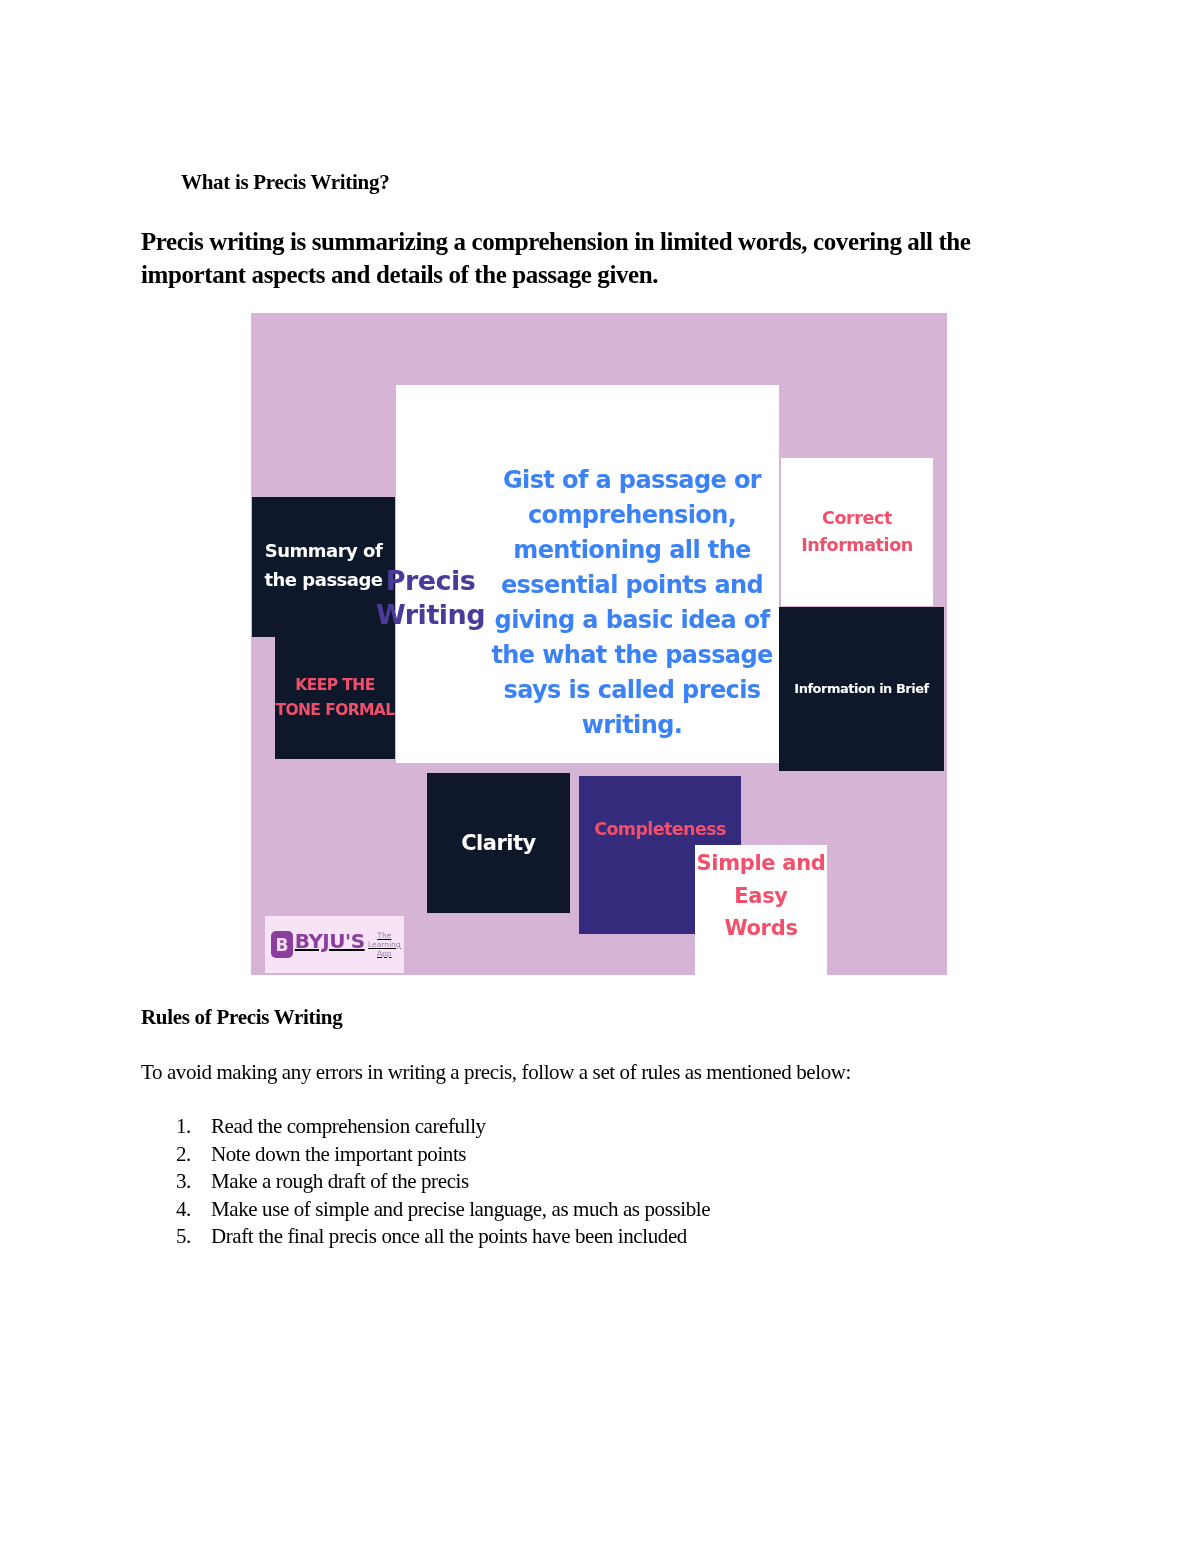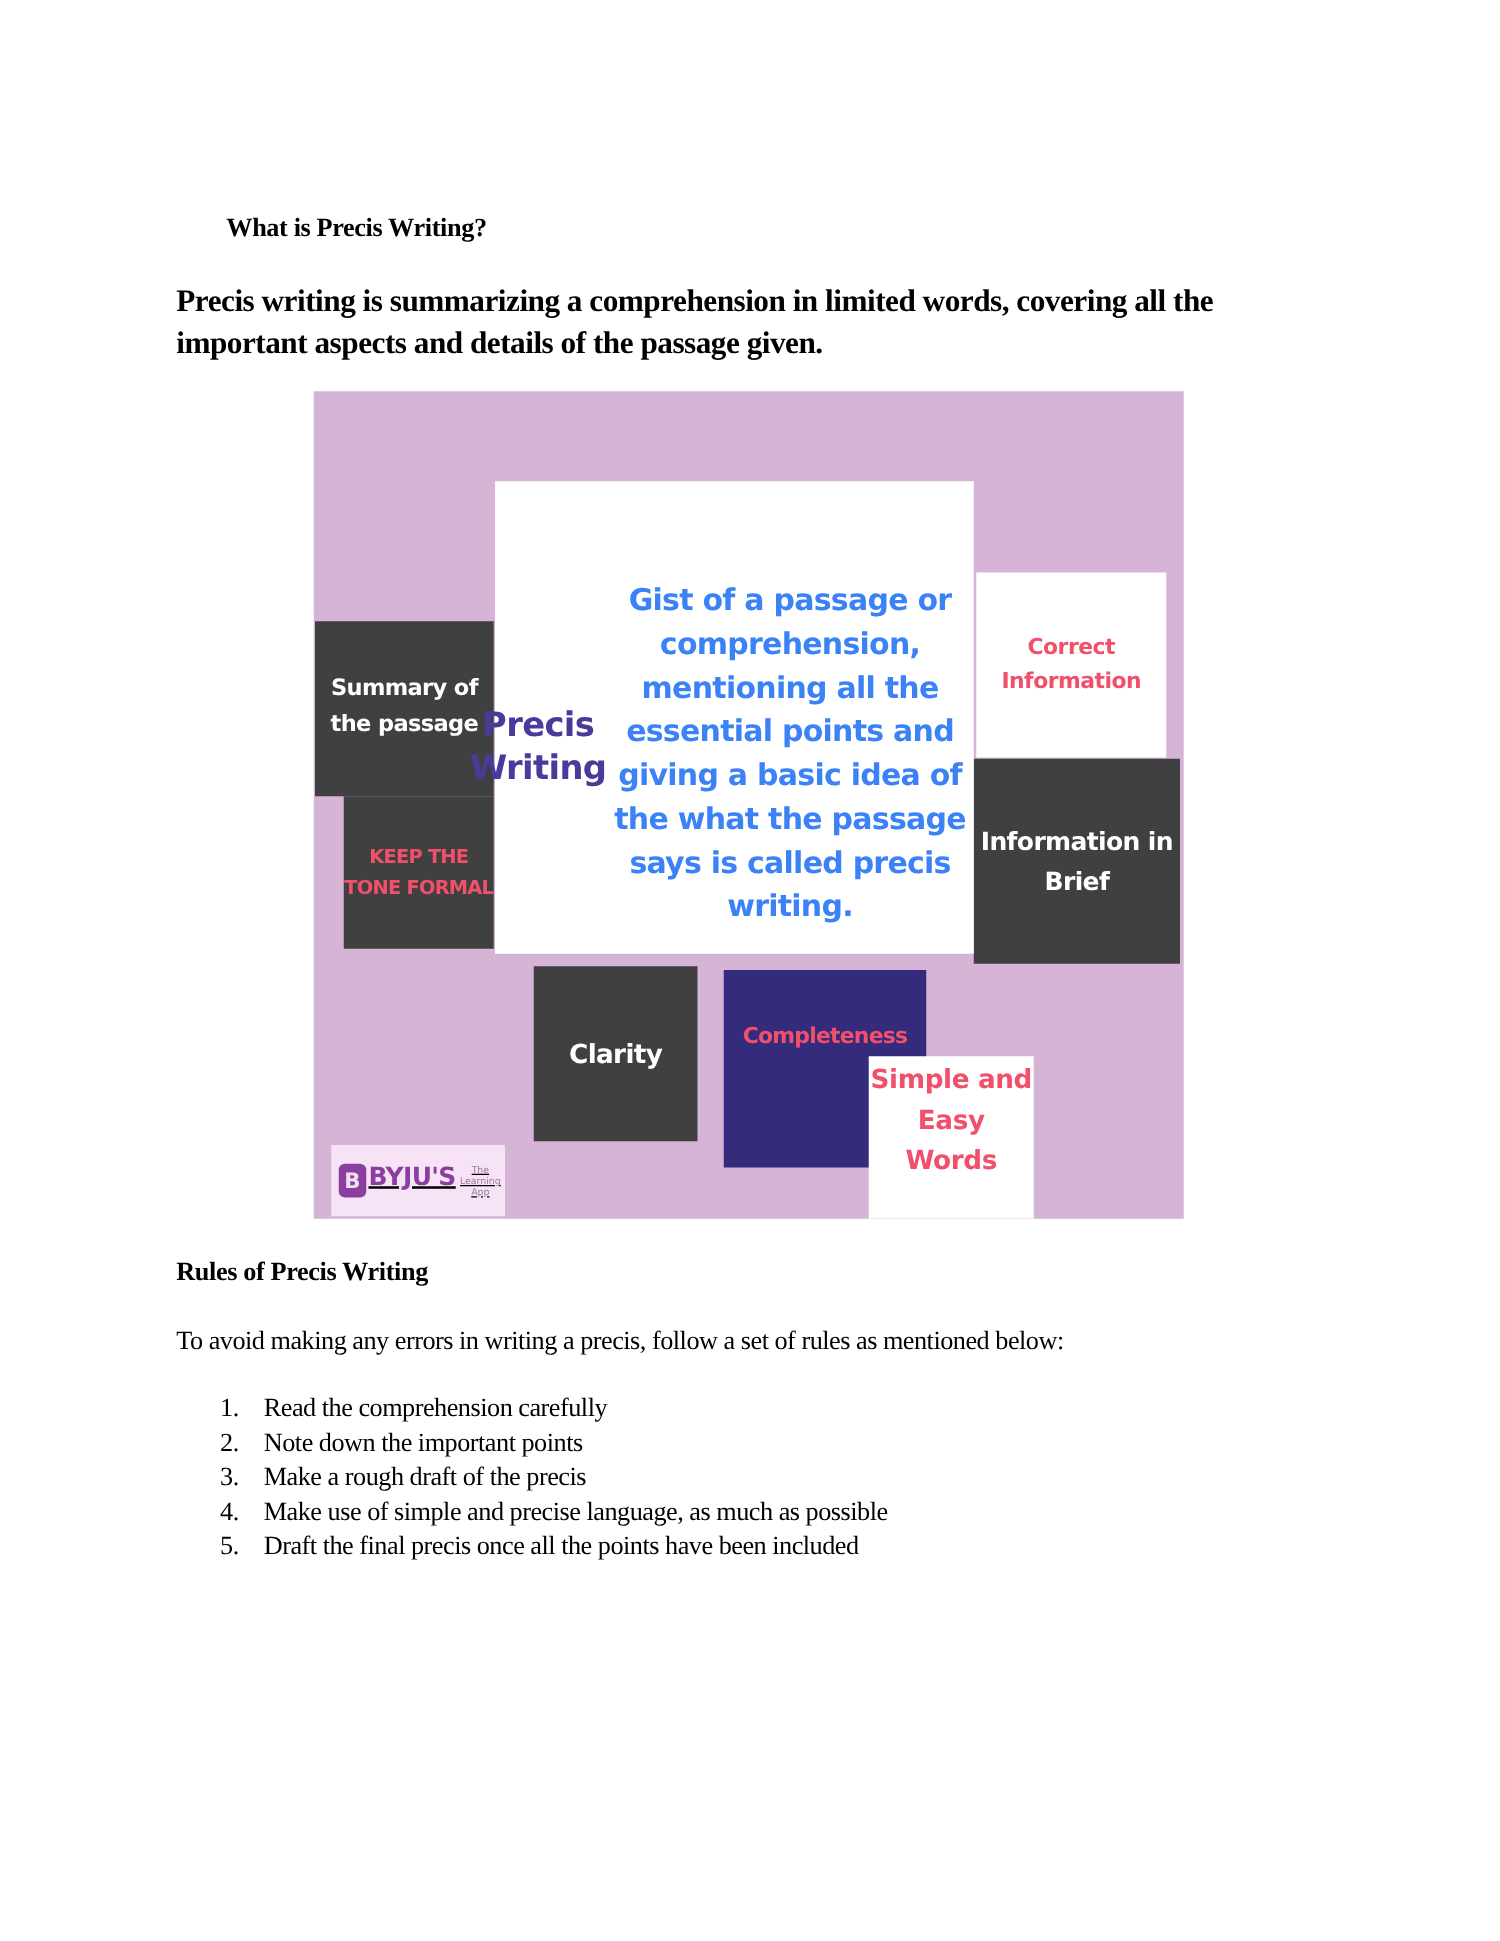--- a/index.html
+++ b/index.html
@@ -13,34 +13,34 @@
     .rules-list { left: 141px; top: 1113px; margin: 0; padding: 0; list-style: none; font-size: 21px; letter-spacing: -0.4px; }
     .rules-list li { position: relative; height: 27.5px; line-height: 27.5px; white-space: nowrap; }
     .rules-list .num { position: absolute; left: 35px; }
     .rules-list .txt { position: absolute; left: 70px; }
 
     
     .infographic { left: 251px; top: 313px; width: 696px; height: 662px; background: #d6b4d6; overflow: hidden; }
     .box { position: absolute; display: flex; align-items: center; justify-content: center; text-align: center;
            font-family: "DejaVu Sans", sans-serif; font-weight: bold; box-sizing: border-box; }
     .dark1 { background: #352b7c; }
-    .dark2 { background: #404040; }
+    .dark2 { background: #0f172a; }
     .white { background: #ffffff; }
     .pink-txt { color: #f2506a; }
     .white-txt { color: #ffffff; }
 
     .b-first { left: 247px; top: 0; width: 209px; height: 81px; font-size: 15px; line-height: 21px; letter-spacing: -0.5px; align-items: flex-start; padding-top: 17px; }
     .b-center { left: 145px; top: 72px; width: 383px; height: 378px; justify-content: flex-start; padding-top: 48px; }
     .b-center .c-title { color: #4a3b9b; font-size: 27px; line-height: 34px; letter-spacing: -0.5px; margin-left: -20px; }
     .b-center .c-body { color: #3b82f6; font-size: 24px; line-height: 35px; letter-spacing: -0.6px; margin-top: 9px; }
     .b-summary { left: 1px; top: 184px; width: 143px; height: 140px; font-size: 18px; line-height: 29px; letter-spacing: -0.5px; padding-bottom: 4px; }
     .b-tone { left: 24px; top: 324px; width: 120px; height: 122px; font-size: 15.5px; line-height: 25px; letter-spacing: -0.6px; }
     .b-correct { left: 530px; top: 145px; width: 152px; height: 148px; font-size: 17.5px; line-height: 27px; letter-spacing: -0.4px; }
-    .b-brief { left: 528px; top: 294px; width: 165px; height: 164px; font-size: 20px; line-height: 32px; letter-spacing: -0.5px; }
-    .b-clarity { left: 176px; top: 460px; width: 131px; height: 140px; font-size: 21px; letter-spacing: -0.5px; }
+    .b-brief { left: 528px; top: 294px; width: 165px; height: 164px; font-size: 13px; line-height: 32px; letter-spacing: -0.5px; }
+    .b-clarity { left: 176px; top: 460px; width: 143px; height: 140px; font-size: 21px; letter-spacing: -0.5px; }
     .b-complete { left: 328px; top: 463px; width: 162px; height: 158px; font-size: 17.5px; letter-spacing: -0.6px; align-items: flex-start; padding-top: 43px; }
     .b-simple { left: 444px; top: 532px; width: 132px; height: 130px; font-size: 21px; line-height: 32.5px; letter-spacing: -0.3px; align-items: flex-start; padding-top: 2px; }
 
     .logo { position: absolute; left: 14px; top: 603px; width: 139px; height: 57px; background: #f6e4f6;
             display: flex; align-items: center; padding-left: 6px; box-sizing: border-box; }
     .logo-mark { width: 27px; height: 27px; background: #8a3f9e; border-radius: 5px; display: flex; align-items: center; justify-content: center; }
     .logo-mark span { color: #f2dcf2; font-family: "DejaVu Sans", sans-serif; font-size: 17px; font-weight: bold; }
     .logo-text { margin-left: 2px; display: flex; flex-direction: row; text-decoration: underline; }
     .logo-name { color: #8a3f9e; font-family: "DejaVu Sans", sans-serif; font-size: 20px; font-weight: bold; line-height: 20px; letter-spacing: -0.5px; }
     .logo-tag { color: #9b7aa3; font-family: "DejaVu Sans", sans-serif; font-size: 7.5px; line-height: 9px; text-align: center; }

